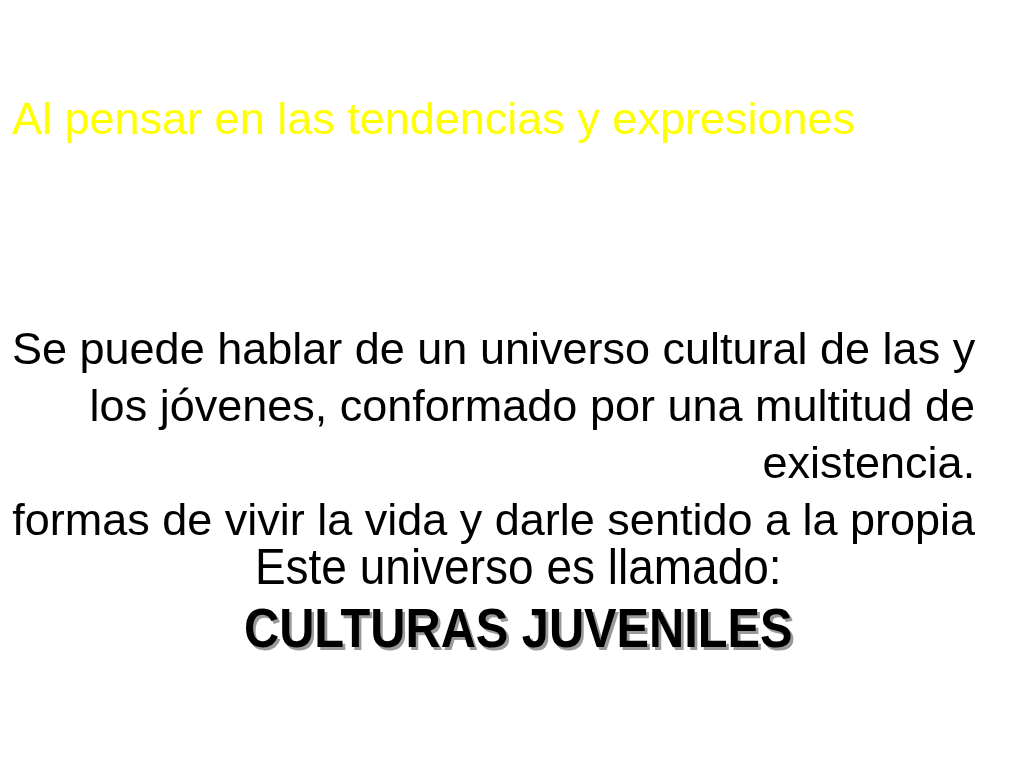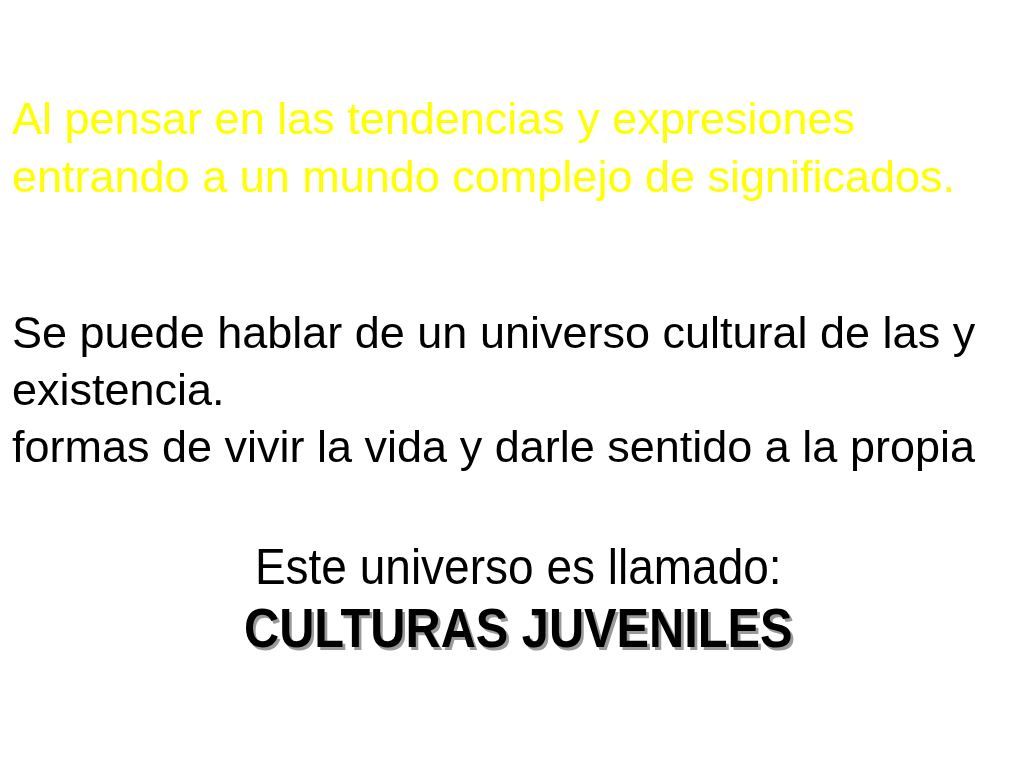--- a/index.html
+++ b/index.html
@@ -21,24 +21,25 @@
   }
   .para-intro {
     left: 12px;
     top: 90px;
     font-size: 45px;
     line-height: 58px;
     color: #ffff00;
   }
   .para-body {
     left: 12px;
-    top: 304px;
+    top: 320px;
     font-size: 45px;
     line-height: 57px;
     color: #000000;
+    text-align: right;
   }
   .closing-lead {
     position: absolute;
     left: 6px;
     top: 539px;
     width: 1024px;
     text-align: center;
     font-size: 50px;
     line-height: 56px;
     color: #000000;
@@ -68,25 +69,25 @@
     text-shadow: 3px 3px 0 #9a9a9a;
   }
 </style>
 </head>
 <body>
 
 <div class="slide">
 
   <div class="para para-intro">
     <div>Al pensar en las tendencias y expresiones</div>
-    <div>entrando a un mundo complejo de significados.</div>
   </div>
 
   <div class="para para-body">
     <div>Se puede hablar de un universo cultural de las y</div>
+    <div>los jóvenes, conformado por una multitud de</div>
     <div>existencia.</div>
     <div>formas de vivir la vida y darle sentido a la propia</div>
   </div>
 
   <div class="closing-lead">
     <span class="squeeze">Este universo es llamado:</span>
   </div>
 
   <div class="closing-title">
     <span class="squeeze">CULTURAS JUVENILES</span>

